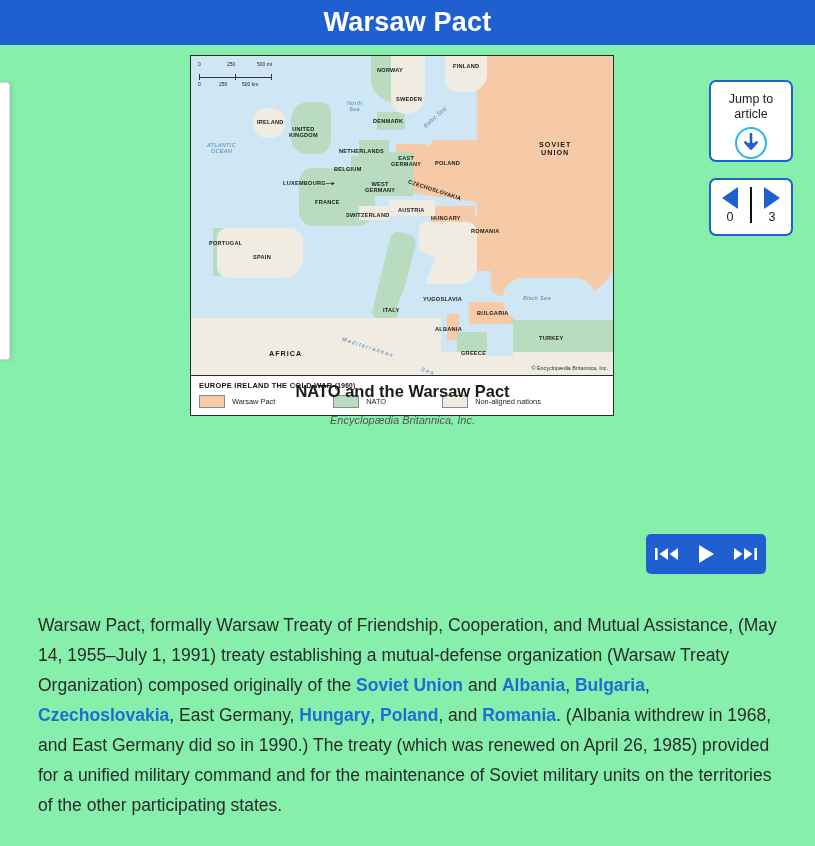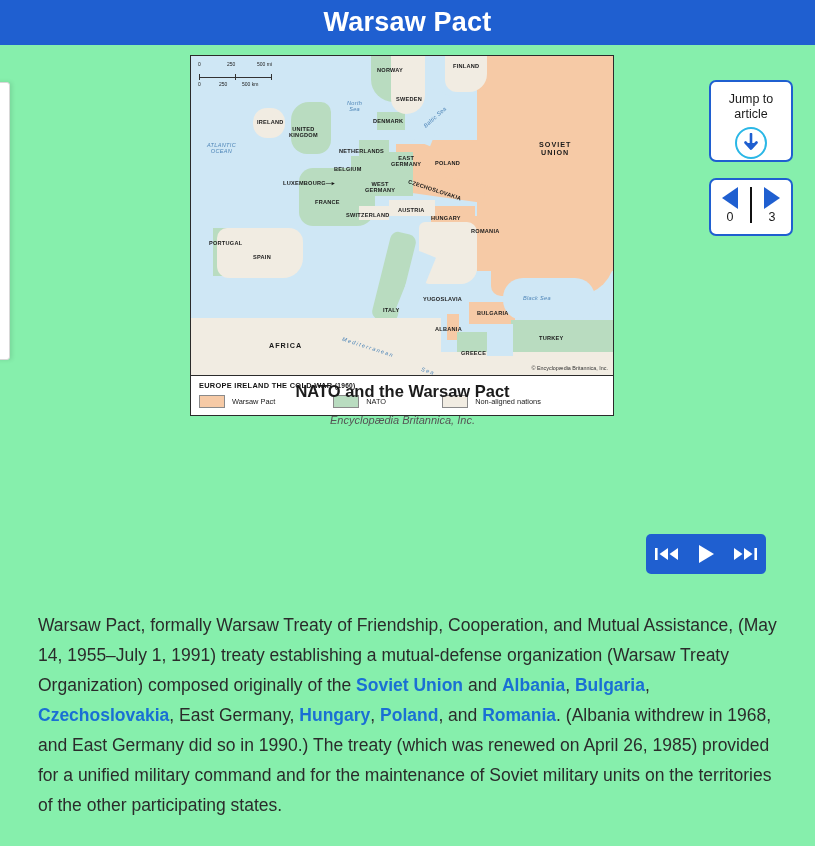--- a/index.html
+++ b/index.html
@@ -211,21 +211,21 @@
           <div class="lbl" style="left:280px; top:172px;">ROMANIA</div>
           <div class="lbl" style="left:18px; top:184px;">PORTUGAL</div>
           <div class="lbl" style="left:62px; top:198px;">SPAIN</div>
           <div class="lbl" style="left:192px; top:251px;">ITALY</div>
           <div class="lbl" style="left:232px; top:240px;">YUGOSLAVIA</div>
           <div class="lbl" style="left:286px; top:254px;">BULGARIA</div>
           <div class="lbl" style="left:244px; top:270px;">ALBANIA</div>
           <div class="lbl" style="left:270px; top:294px;">GREECE</div>
           <div class="lbl" style="left:348px; top:279px;">TURKEY</div>
           <div class="lbl big" style="left:348px; top:85px;">SOVIET<br>UNION</div>
-          <div class="lbl big" style="left:78px; top:286px;">AFRICA</div>
+          <div class="lbl big" style="left:78px; top:294px;">AFRICA</div>
         </div>
 
         <div>
           <div class="lbl sea" style="left:156px; top:44px;">North<br>Sea</div>
           <div class="lbl sea rot2" style="left:230px; top:58px;">Baltic Sea</div>
           <div class="lbl sea" style="left:16px; top:86px;">ATLANTIC<br>OCEAN</div>
           <div class="lbl sea" style="left:332px; top:239px;">Black Sea</div>
           <div class="lbl sea rot3" style="left:150px; top:288px; letter-spacing:1.4px;">Mediterranean</div>
           <div class="lbl sea rot3" style="left:230px; top:312px; letter-spacing:1.4px;">Sea</div>
         </div>

